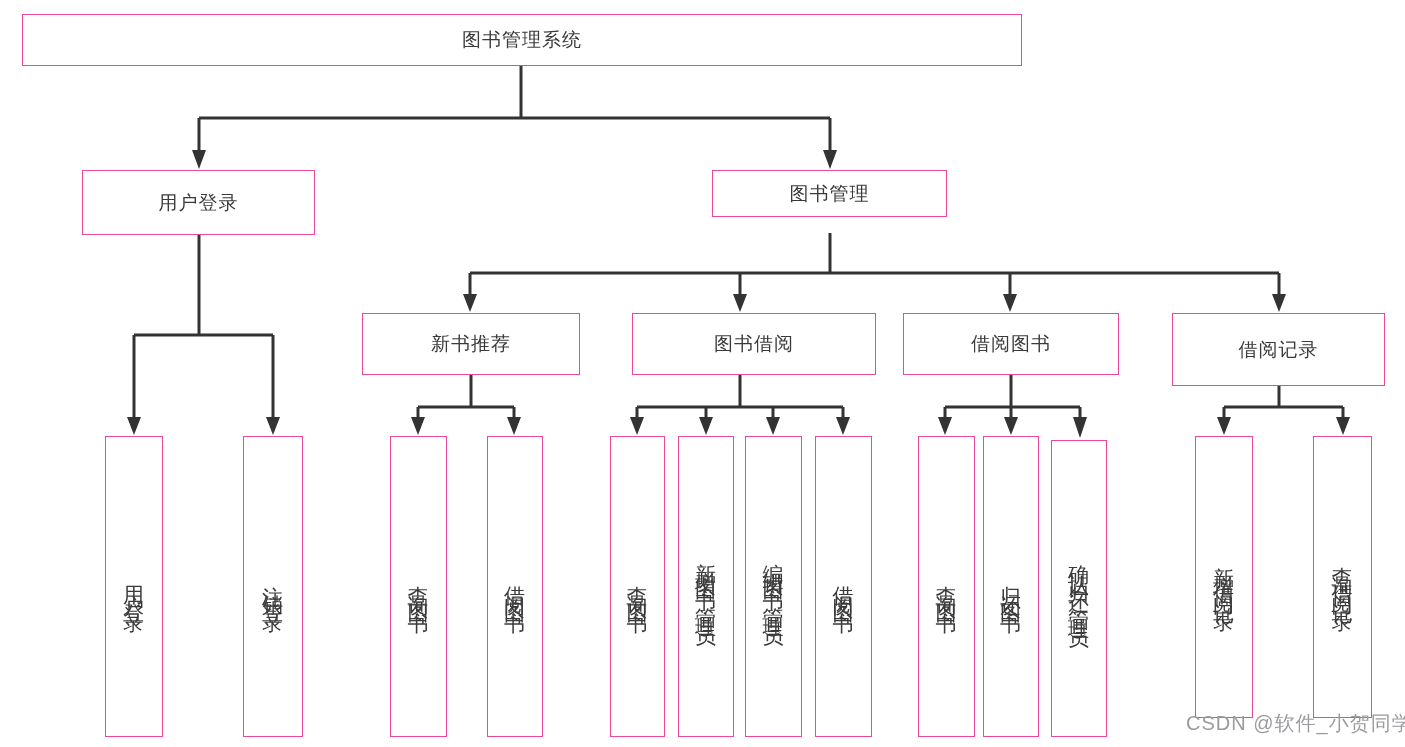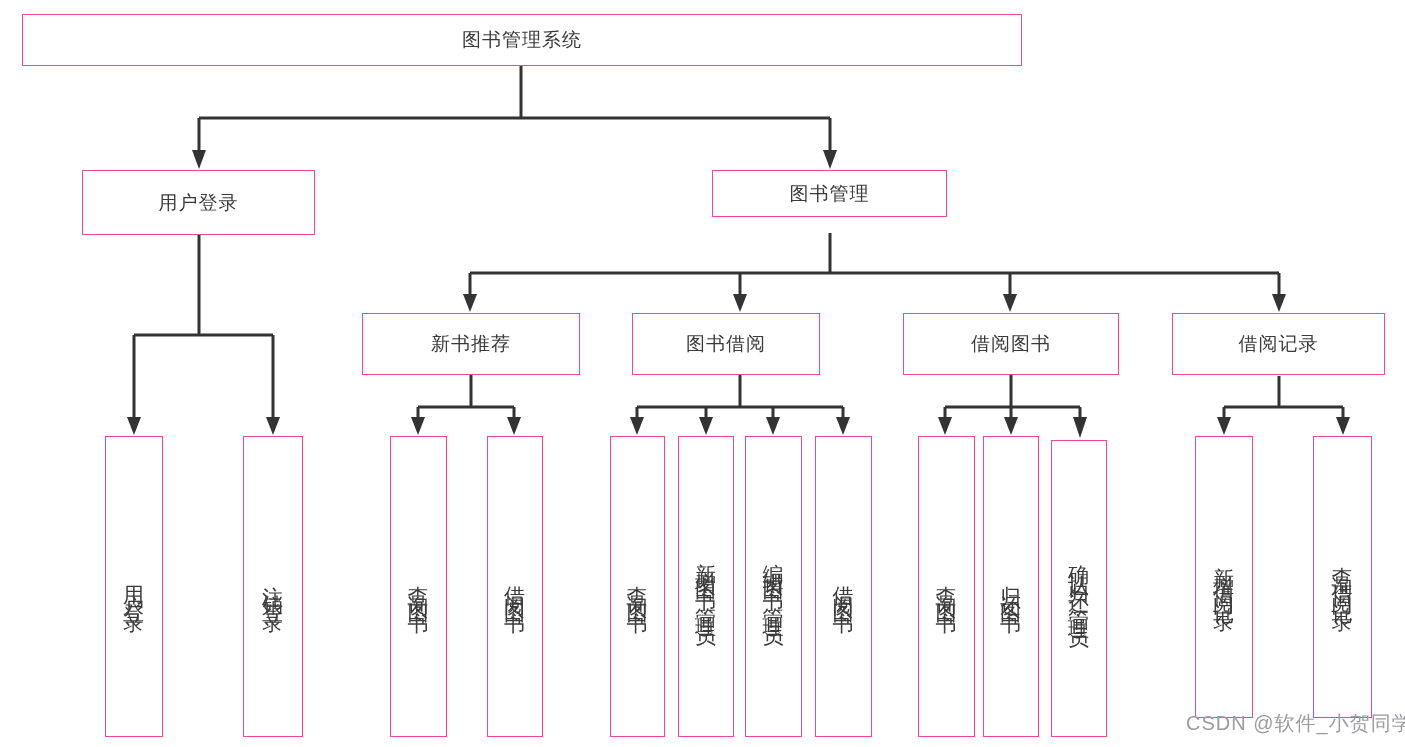--- a/index.html
+++ b/index.html
@@ -114,27 +114,27 @@
 <div class="node h" style="left:82px;top:170px;width:233px;height:65px;">
   <span>用户登录</span>
 </div>
 <div class="node h" style="left:712px;top:170px;width:235px;height:47px;">
   <span>图书管理</span>
 </div>
 
 <div class="node h" style="left:362px;top:313px;width:218px;height:62px;">
   <span>新书推荐</span>
 </div>
-<div class="node h" style="left:632px;top:313px;width:188px;height:62px;">
+<div class="node h" style="left:632px;top:313px;width:244px;height:62px;">
   <span>图书借阅</span>
 </div>
 <div class="node h" style="left:903px;top:313px;width:216px;height:62px;">
   <span>借阅图书</span>
 </div>
-<div class="node h" style="left:1172px;top:313px;width:213px;height:62px;">
+<div class="node h" style="left:1172px;top:313px;width:213px;height:73px;">
   <span>借阅记录</span>
 </div>
 
 <div class="node v" style="left:105px;top:436px;width:58px;height:301px;">
   <span>用户登录</span>
 </div>
 <div class="node v" style="left:243px;top:436px;width:60px;height:301px;">
   <span>注销登录</span>
 </div>
 <div class="node v" style="left:390px;top:436px;width:57px;height:301px;">

